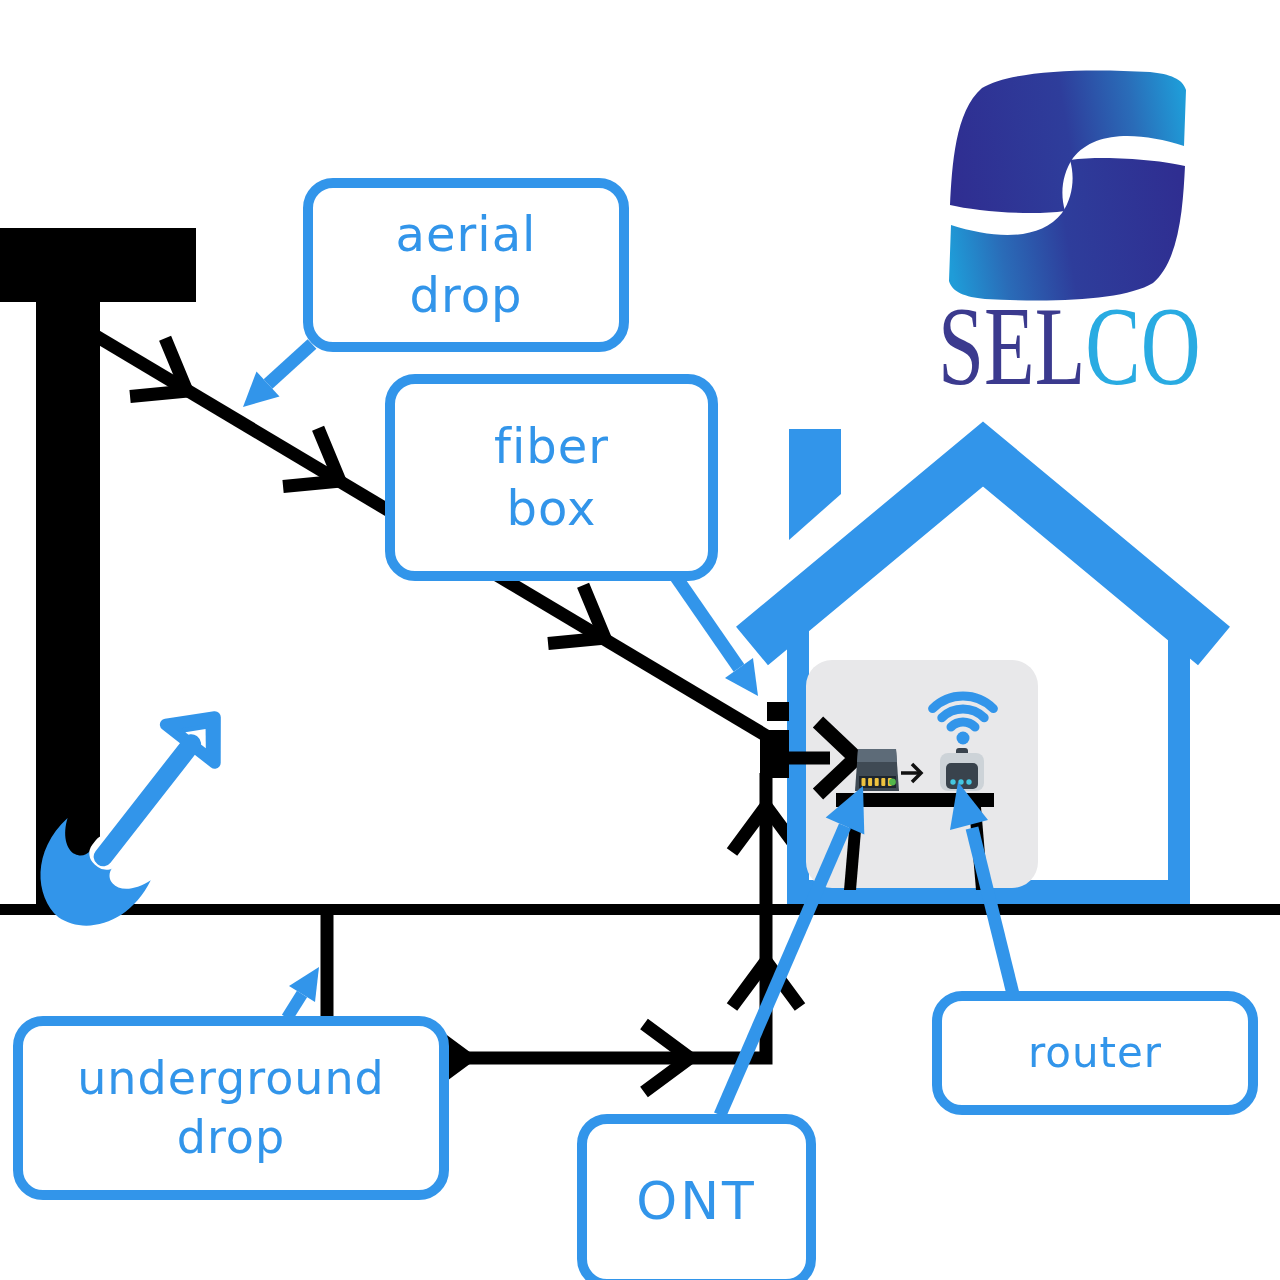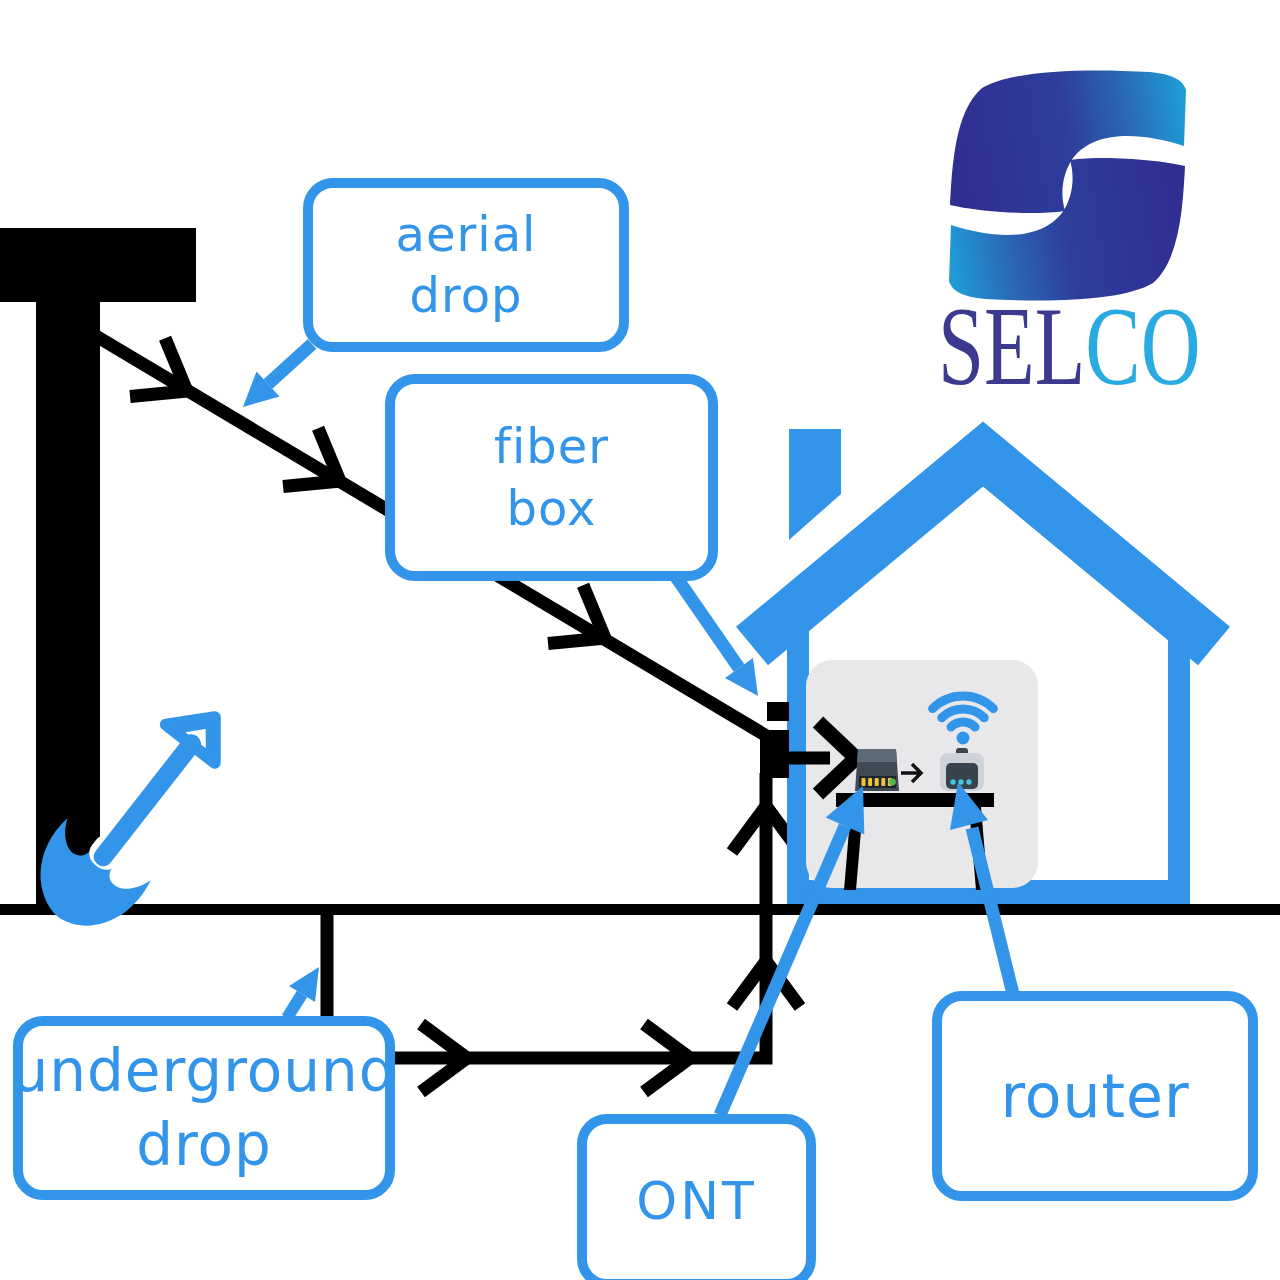--- a/index.html
+++ b/index.html
@@ -16,23 +16,23 @@
   .label{
     position:absolute;box-sizing:border-box;background:#ffffff;
     border:10px solid var(--accent);border-radius:30px;
     color:var(--accent);display:flex;flex-direction:column;
     align-items:center;justify-content:center;text-align:center;
     line-height:1.28;letter-spacing:1px;
   }
   .label span{display:block;}
   #lbl-aerial   {left:303px;top:162px;width:326px;height:174px;font-size:48px;}
   #lbl-fiber    {left:385px;top:358px;width:333px;height:207px;font-size:48px;}
-  #lbl-under    {left:13px;top:1000px;width:382px;height:184px;font-size:58px;}
+  #lbl-under    {left:13px;top:1000px;width:436px;height:184px;font-size:46px;}
   #lbl-ont      {left:577px;top:1098px;width:239px;height:175px;font-size:52px;letter-spacing:3px;}
-  #lbl-router   {left:932px;top:975px;width:326px;height:210px;font-size:60px;}
+  #lbl-router   {left:932px;top:975px;width:326px;height:124px;font-size:42px;}
   .wordmark{
     position:absolute;left:938px;top:274px;
     font-family:"Liberation Serif","DejaVu Serif",serif;
     font-size:112px;line-height:112px;white-space:nowrap;
     transform:scaleX(0.74);transform-origin:left top;letter-spacing:0px;
   }
   .wm-dark{color:#3b3a8e;}
   .wm-light{color:#29abe2;}
 </style>
 </head>

